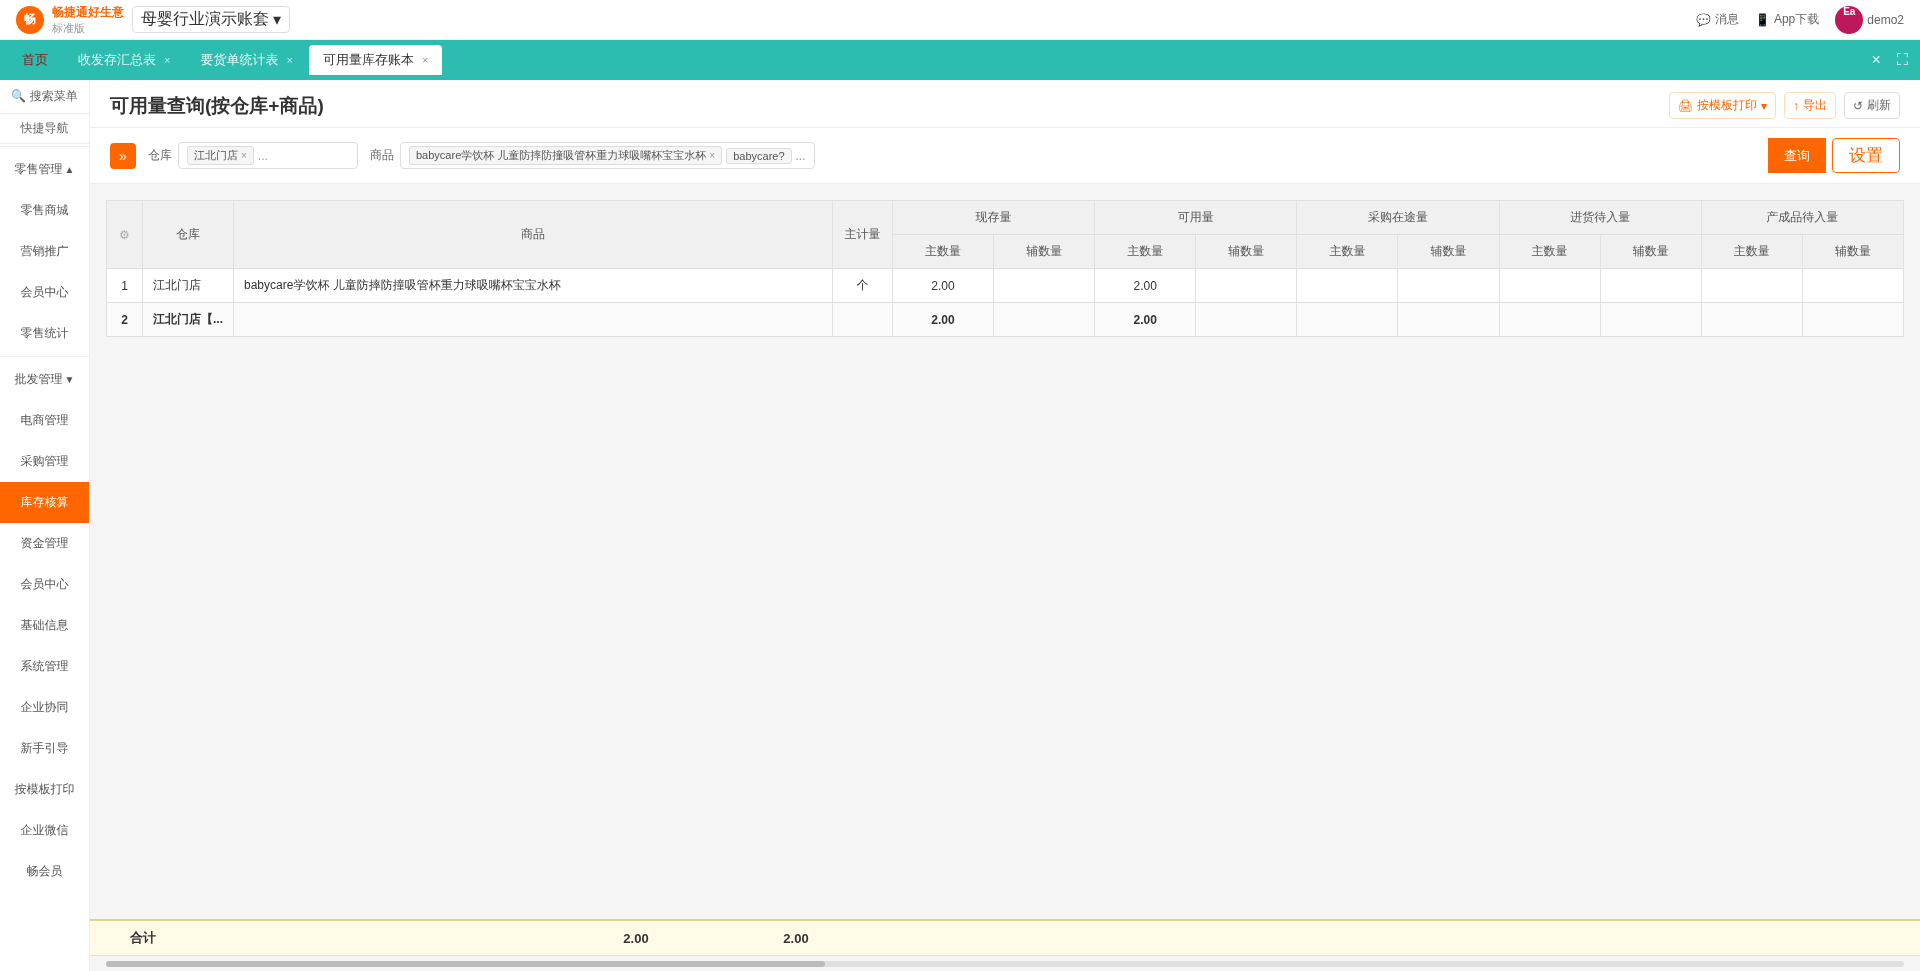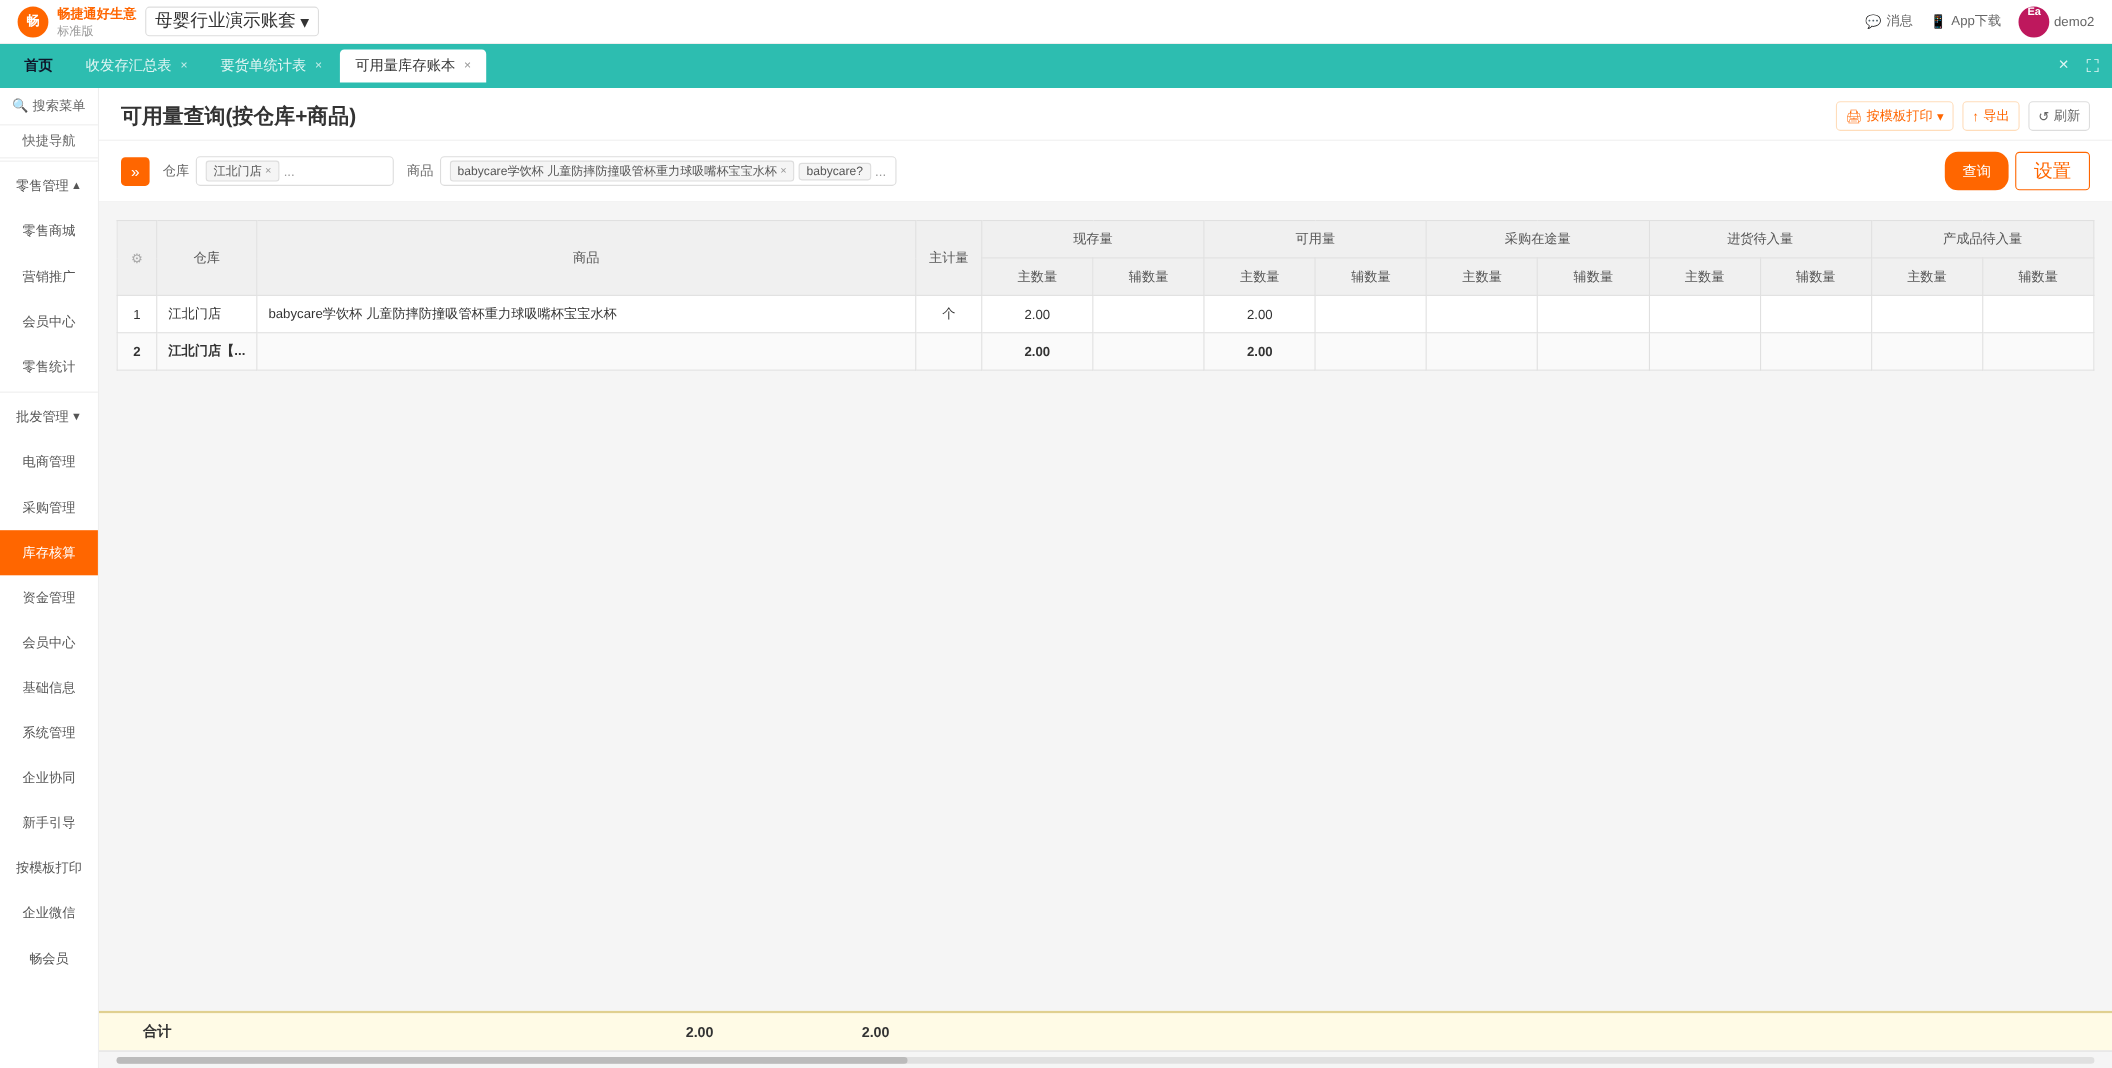--- a/index.html
+++ b/index.html
@@ -15,21 +15,21 @@
     .top-bar-right { display: flex; align-items: center; gap: 16px; }
     .top-bar-right-item { display: flex; align-items: center; gap: 4px; font-size: 12px; color: #666; cursor: pointer; }
     .avatar { width: 28px; height: 28px; border-radius: 50%; background: #be185d; display: flex; align-items: flex-start; justify-content: center; color: #fff; font-size: 11px; overflow: hidden; }
 
     
     .nav-tabs { height: 40px; background: #2dbdb0; display: flex; align-items: center; padding: 0 8px; gap: 2px; position: relative; }
     .nav-tab { display: flex; align-items: center; gap: 6px; padding: 6px 14px; font-size: 13px; color: rgba(255,255,255,0.85); cursor: pointer; border-radius: 4px 4px 0 0; position: relative; }
     .nav-tab.active { background: #fff; color: #333; border-radius: 4px 4px 0 0; justify-content: center; }
     .nav-tab .close-x { font-size: 11px; color: rgba(255,255,255,0.7); margin-left: 2px; }
     .nav-tab.active .close-x { color: #999; }
-    .nav-tab-home { color: #0f172a; font-weight: bold; }
+    .nav-tab-home { color: #7f1d1d; font-weight: normal; }
     .nav-right { margin-left: auto; display: flex; align-items: center; gap: 8px; }
     .nav-right-btn { color: rgba(255,255,255,0.85); font-size: 16px; cursor: pointer; padding: 4px; }
 
     
     .main-layout { display: flex; flex: 1; overflow: hidden; }
 
     
     .sidebar { width: 90px; background: #fff; border-right: 1px solid #eee; display: flex; flex-direction: column; overflow-y: auto; }
     .sidebar-search { padding: 8px; border-bottom: 1px solid #eee; text-align: center; font-size: 12px; color: #666; cursor: pointer; }
     .sidebar-nav { padding: 6px 0; border-bottom: 1px solid #eee; text-align: center; font-size: 12px; color: #666; cursor: pointer; }
@@ -50,21 +50,21 @@
     
     .filter-bar { background: #fff; padding: 10px 20px; border-bottom: 1px solid #eee; display: flex; align-items: center; gap: 12px; }
     .filter-expand-btn { width: 26px; height: 26px; background: #ff6600; color: #fff; border: none; border-radius: 4px; cursor: pointer; font-size: 14px; display: flex; align-items: center; justify-content: center; }
     .filter-field { display: flex; align-items: center; gap: 6px; font-size: 12px; color: #666; }
     .filter-tag-container { display: flex; flex-wrap: wrap; gap: 4px; align-items: center; border: 1px solid #ddd; border-radius: 4px; padding: 3px 8px; min-width: 180px; background: #fff; }
     .filter-tag { background: #f5f5f5; border: 1px solid #ddd; border-radius: 3px; padding: 1px 6px; font-size: 11px; color: #555; display: flex; align-items: center; gap: 3px; }
     .filter-tag-x { cursor: pointer; color: #999; font-size: 10px; }
     .filter-ellipsis { color: #999; font-size: 12px; }
     .filter-product-container { border: 1px solid #ddd; border-radius: 4px; padding: 3px 8px; min-width: 380px; background: #fff; display: flex; align-items: center; gap: 4px; flex-wrap: wrap; }
     .filter-actions-right { margin-left: auto; display: flex; gap: 6px; }
-    .btn-query { background: #ff6600; color: #fff; border: none; border-radius: 12px; padding: 6px 16px; font-size: 13px; cursor: pointer; }
+    .btn-query { background: #ff6600; color: #fff; border: none; border-radius: 0; padding: 6px 16px; font-size: 13px; cursor: pointer; }
     .btn-setting { background: #fff; color: #ff6600; border: 1px solid #ff6600; border-radius: 4px; padding: 5px 16px; font-size: 17px; cursor: pointer; }
 
     
     .table-area { flex: 1; overflow: auto; padding: 16px; background: #f5f5f5; }
     .data-table { width: 100%; border-collapse: collapse; background: #fff; border: 1px solid #e0e0e0; font-size: 12px; }
     .data-table th, .data-table td { border: 1px solid #e0e0e0; padding: 8px 10px; text-align: center; white-space: nowrap; }
     .data-table thead tr:first-child th { background: #f0f0f0; color: #555; font-weight: normal; }
     .data-table thead tr:nth-child(2) th { background: #f0f0f0; color: #555; font-weight: normal; }
     .data-table td.text-left { text-align: left; }
     .group-row { background: #fafafa; font-weight: bold; }

